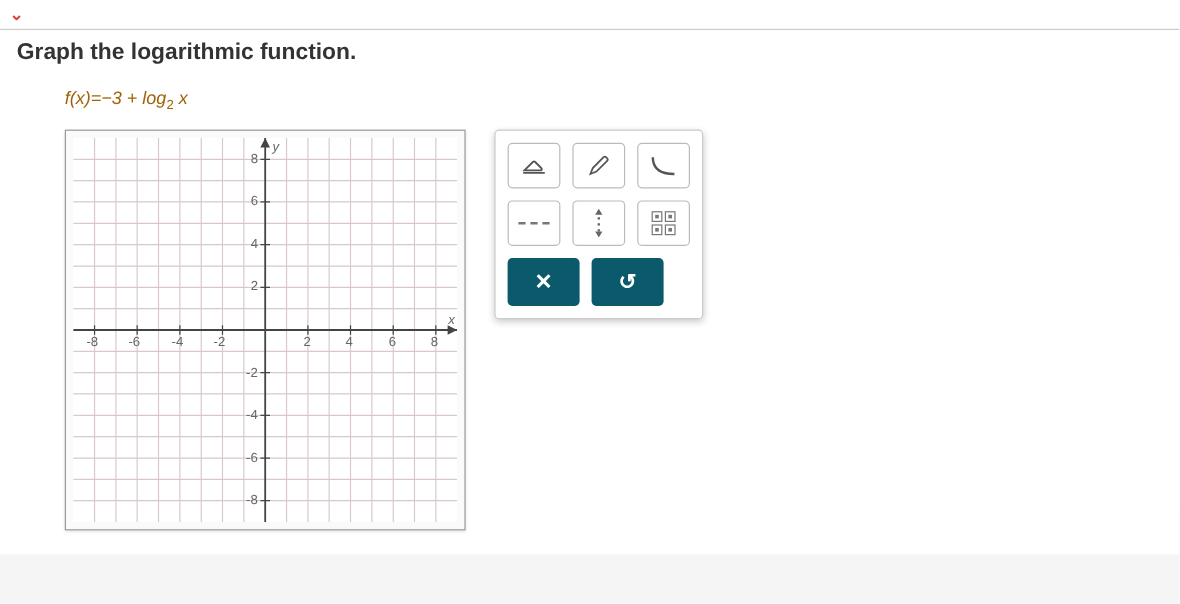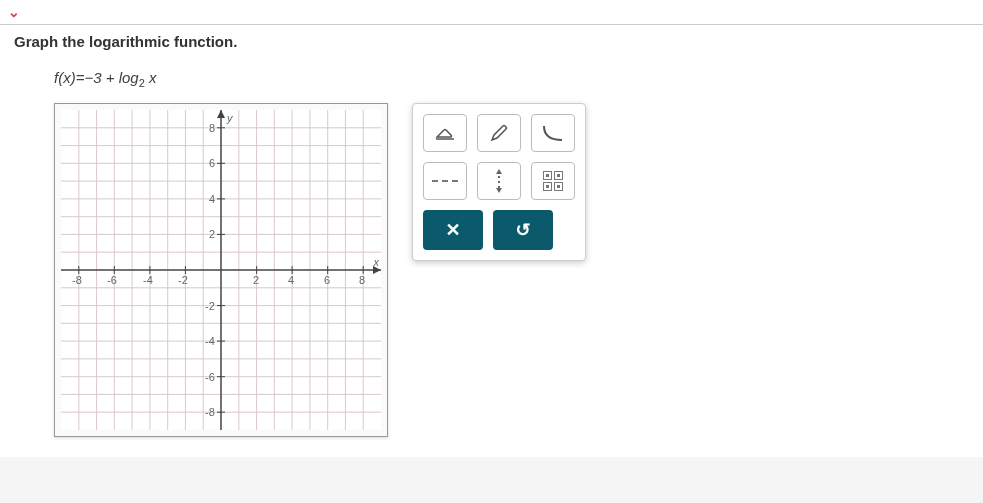--- a/index.html
+++ b/index.html
@@ -21,28 +21,28 @@
       color: #d64545;
       font-size: 14px;
       font-weight: bold;
     }
     .content {
       background: #fff;
       padding: 8px 14px 20px 14px;
       margin: 0;
     }
     .prompt-line1 {
-      font-size: 15px;
+      font-size: 19px;
       color: #333;
       font-weight: bold;
       margin-bottom: 10px;
     }
     .formula {
       font-size: 15px;
-      color: #404040;
+      color: #a16207;
       margin-left: 40px;
       margin-bottom: 14px;
       font-style: italic;
       margin-top: 19px;
     }
     .formula .sub {
       font-size: 11px;
       vertical-align: sub;
       font-style: normal;
     }

